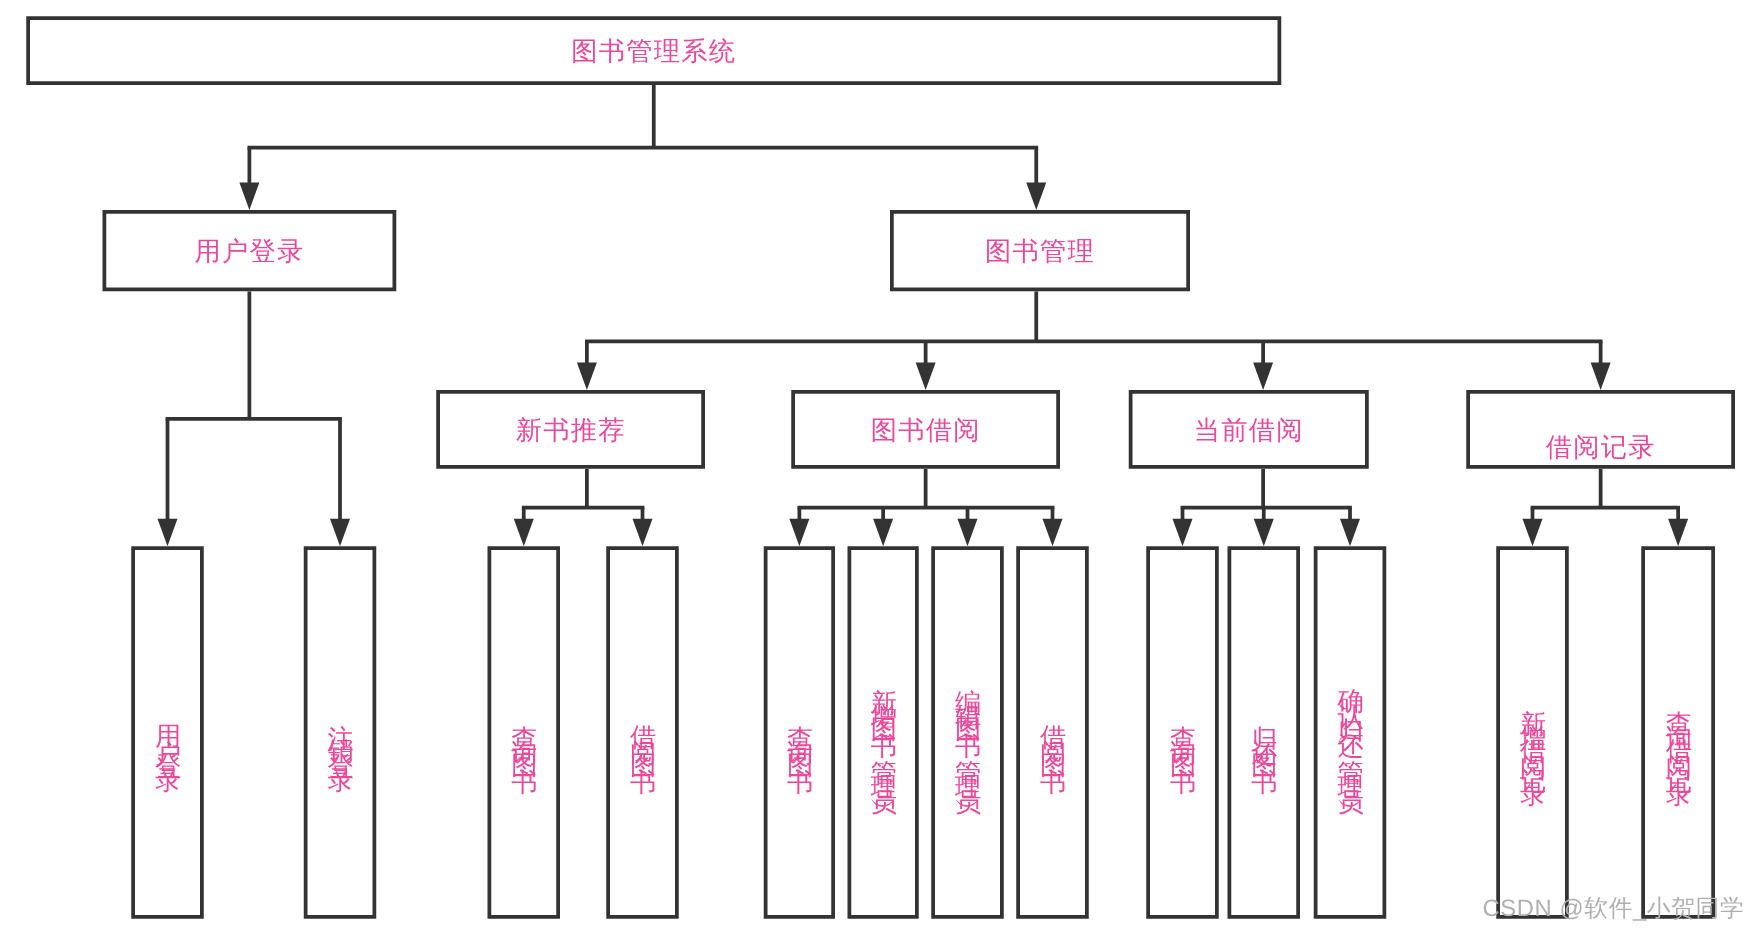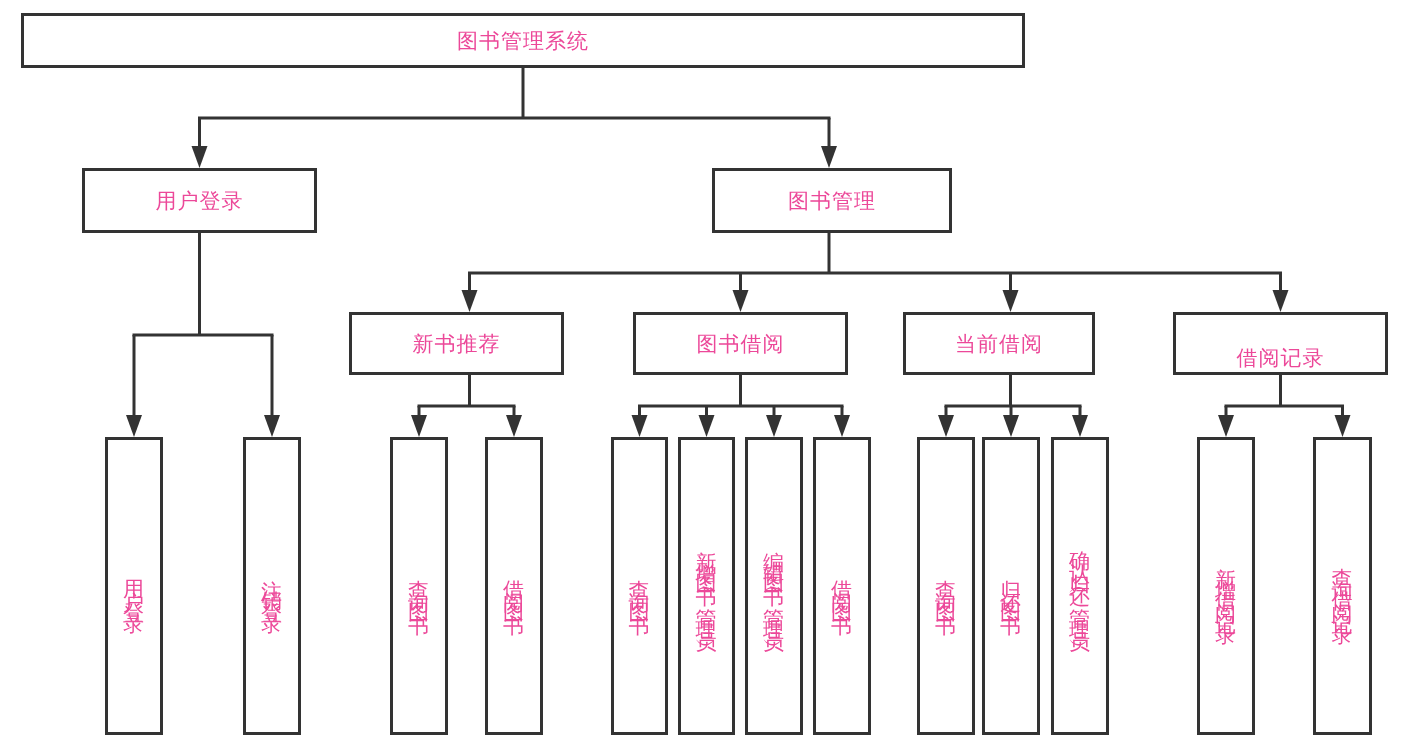--- a/index.html
+++ b/index.html
@@ -165,13 +165,14 @@
       <div class="node v" style="left: 1051px; top: 437px; width: 58px; height: 298px;">
         <span class="lbl">确认归还（管理员）</span>
       </div>
       <div class="node v" style="left: 1197px; top: 437px; width: 58px; height: 298px;">
         <span class="lbl">新增借阅记录</span>
       </div>
       <div class="node v" style="left: 1313px; top: 437px; width: 59px; height: 298px;">
         <span class="lbl">查询借阅记录</span>
       </div>
     </div>
+  <div class="watermark" style="color: rgb(176, 176, 176);">CSDN @软件_小贺同学</div>
 </div>
 
 </body></html>

